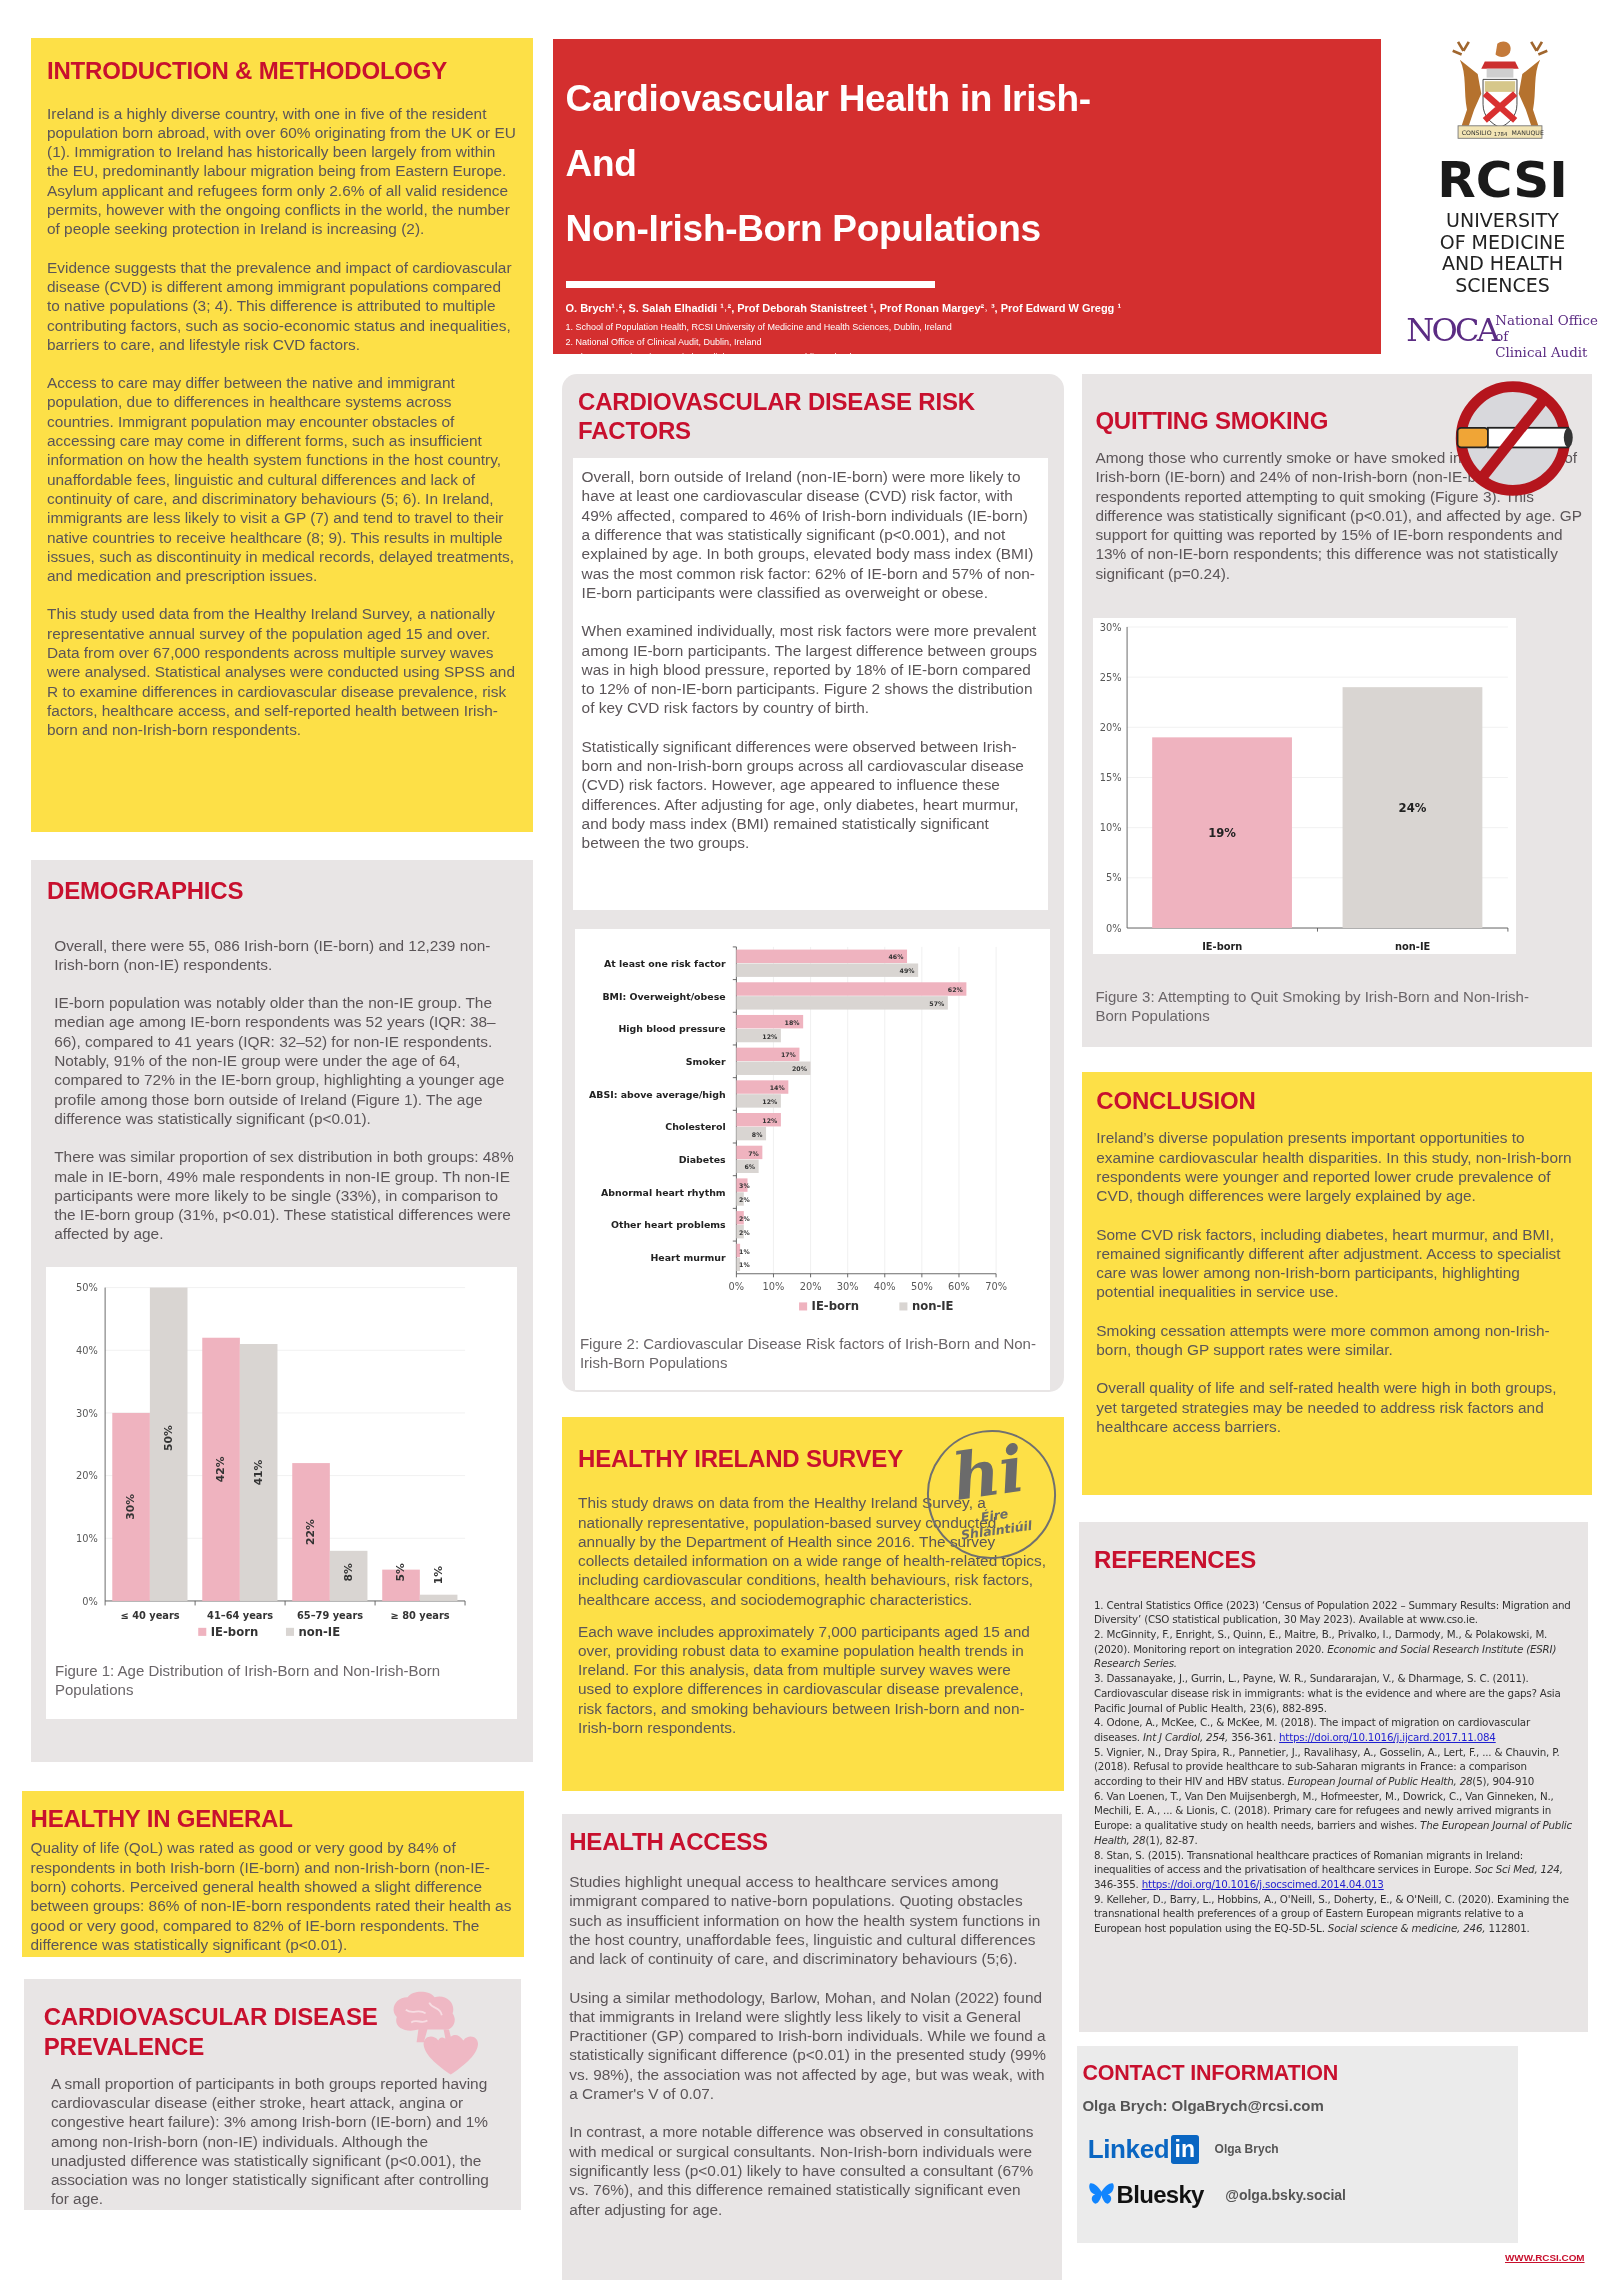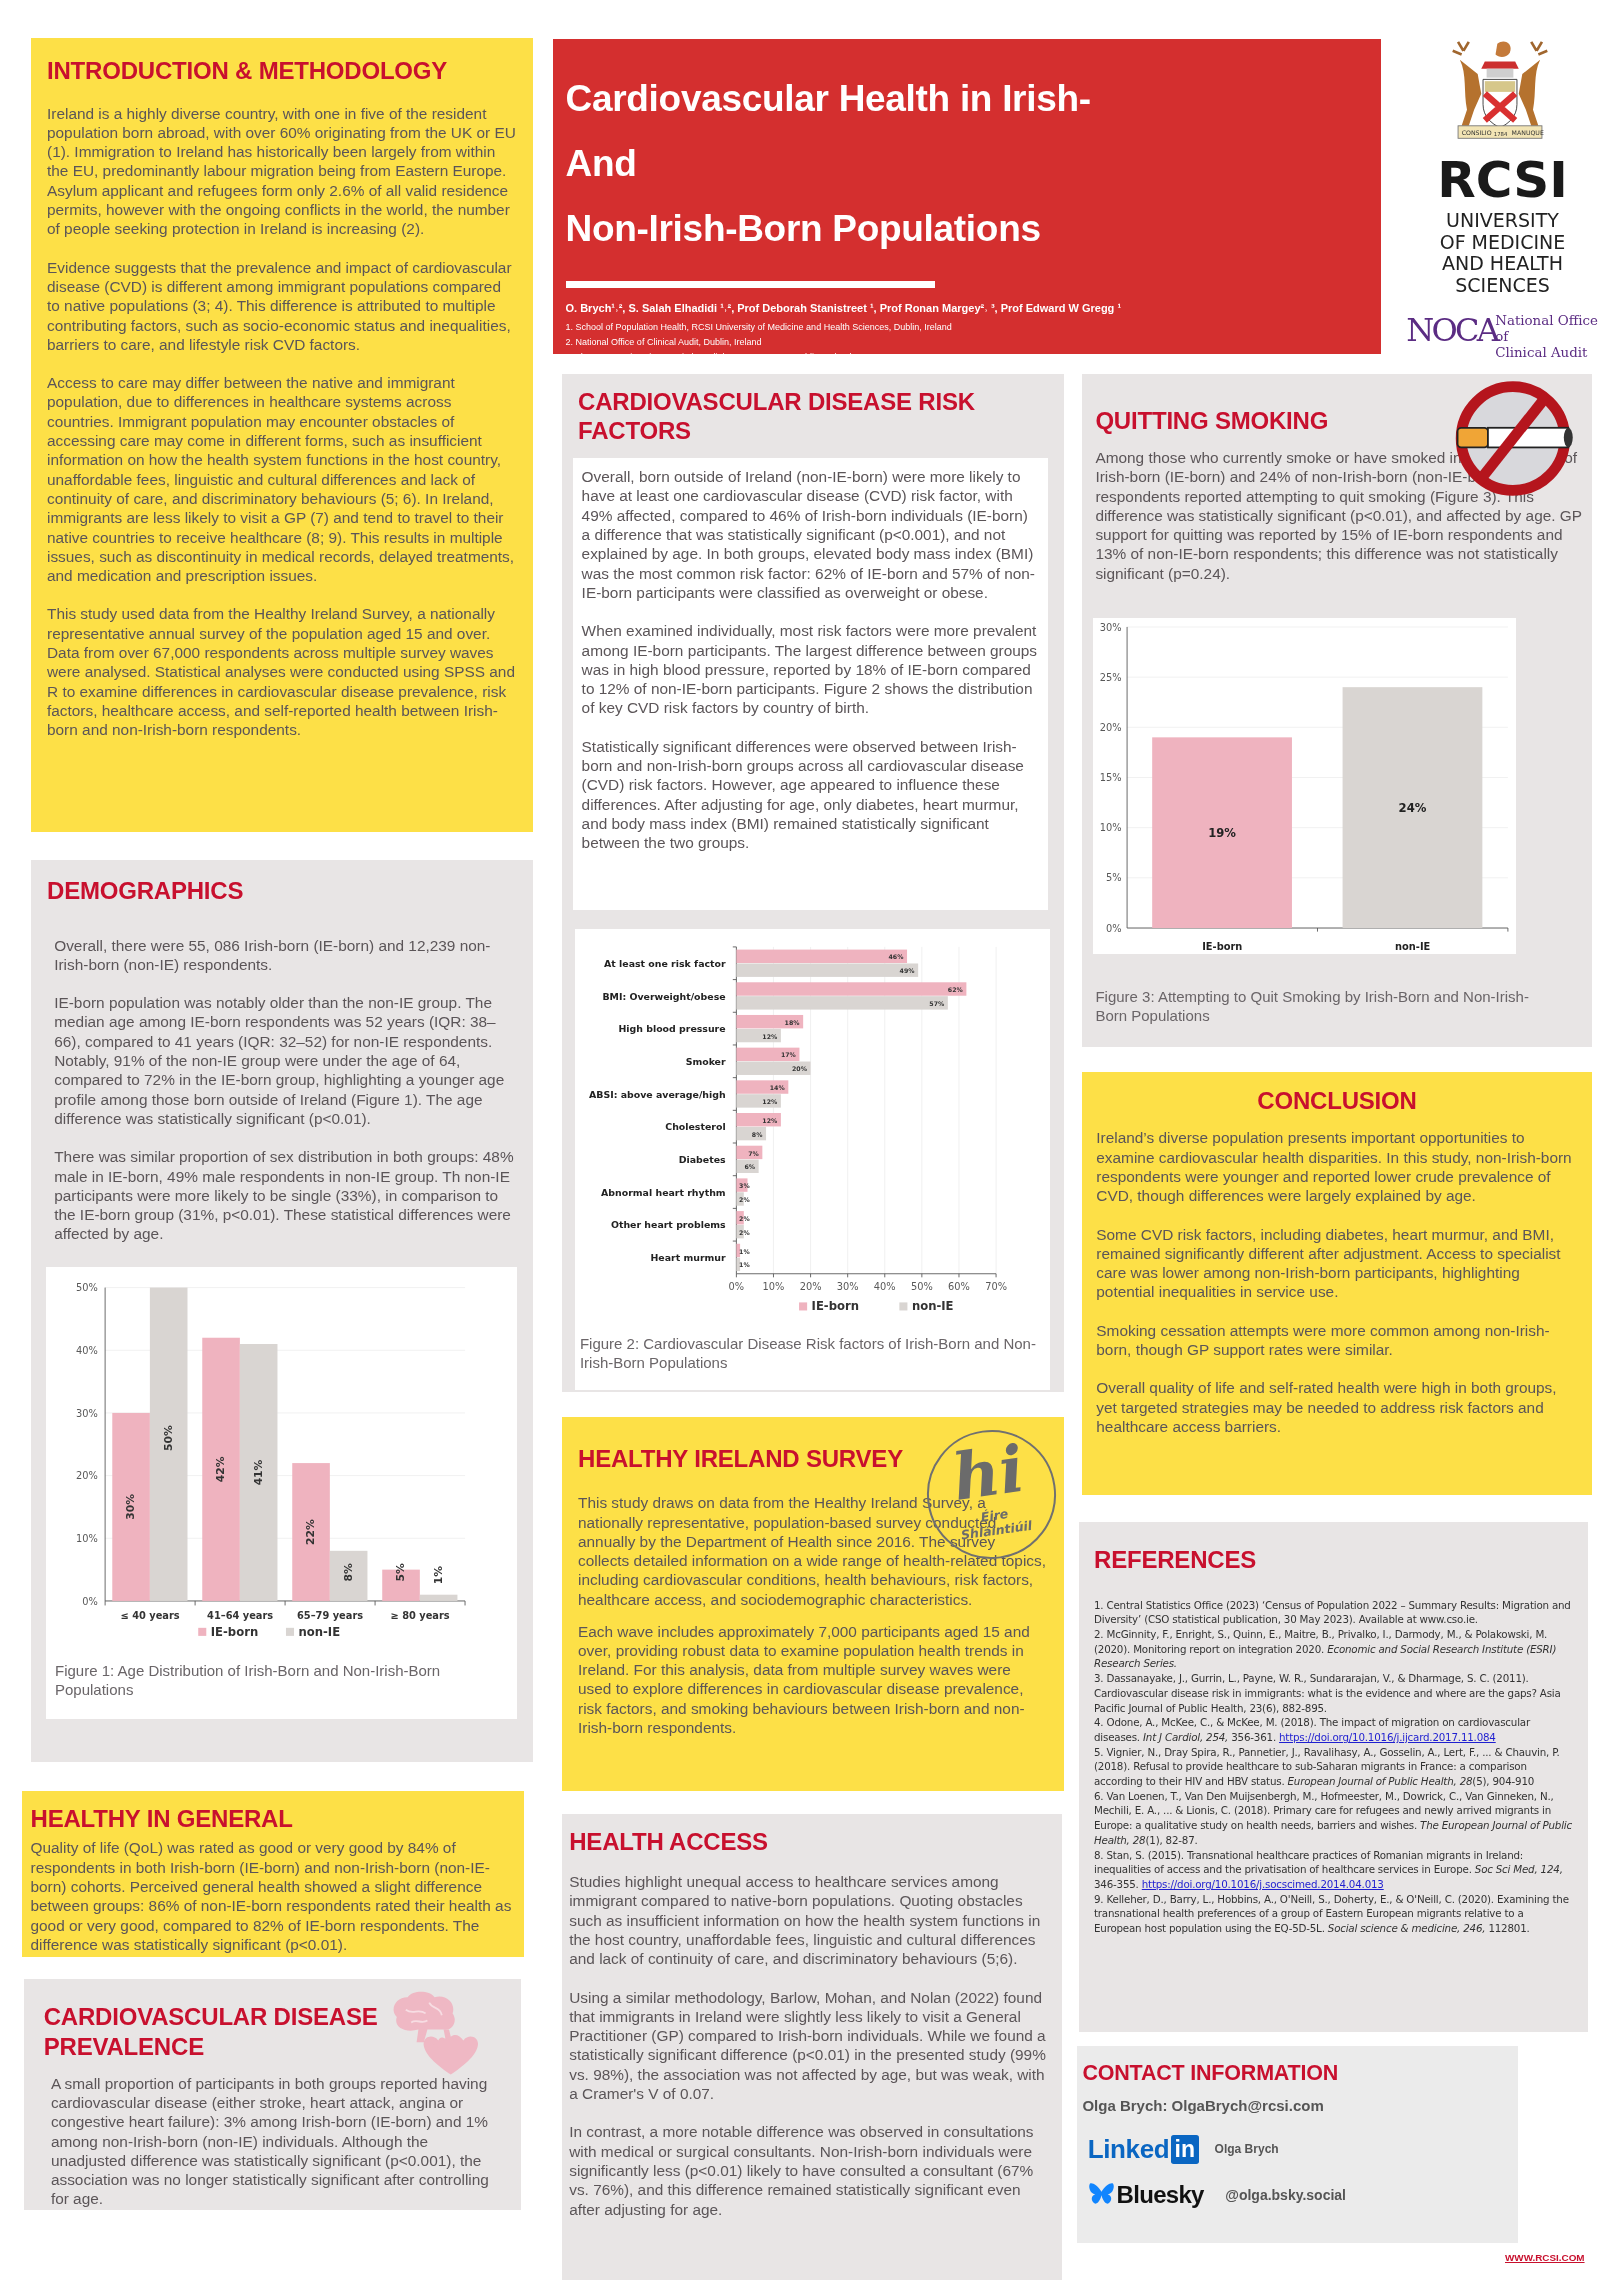--- a/index.html
+++ b/index.html
@@ -125,21 +125,21 @@
     <span class="t" style="display:block;">And</span>
     <span class="t" style="display:block;">Non-Irish-Born Populations</span>
   </h1>
   <div class="rule" style="margin-top:19.7px;margin-bottom:14.3px;"></div>
   <div class="authors" style="margin-bottom:5.4px;">O. Brych¹˒², S. Salah Elhadidi ¹˒², Prof Deborah Stanistreet ¹, Prof Ronan Margey²˒ ³, Prof Edward W Gregg ¹</div>
   <div class="aff">1.   School of Population Health, RCSI University of Medicine and Health Sciences, Dublin, Ireland</div>
   <div class="aff">2.   National Office of Clinical Audit, Dublin, Ireland</div>
   <div class="aff">3.   The Mater University Hospital Cardiology Department, Dublin, Ireland</div>
 </header>
 
-<section class="panel grey" style="left:562px;top:374px;width:502px;height:1018px;padding:12.5px 16px 0 16px;">
+<section class="panel grey" style="left:562px;top:374px;width:502px;height:1018px;padding:12.5px 16px 0 16px;border-radius:15px;">
   <h2 class="h2" style="margin-bottom:12.5px;">
     <span style="display:block;">CARDIOVASCULAR DISEASE RISK</span>
     <span style="display:block;">FACTORS</span>
   </h2>
   <div class="white body-text" style="margin-left:-5.4px;width:475px;padding:9px 9px 9px 9px;height:452px;">
     <p>Overall, born outside of Ireland (non-IE-born) were more likely to have at least one cardiovascular disease (CVD) risk factor, with 49% affected, compared to 46% of Irish-born individuals (IE-born) a difference that was statistically significant (p&lt;0.001), and not explained by age. In both groups, elevated body mass index (BMI) was the most common risk factor: 62% of IE-born and 57% of non-IE-born participants were classified as overweight or obese.</p>
     <p>When examined individually, most risk factors were more prevalent among IE-born participants. The largest difference between groups was in high blood pressure, reported by 18% of IE-born compared to 12% of non-IE-born participants. Figure 2 shows the distribution of key CVD risk factors by country of birth.</p>
     <p>Statistically significant differences were observed between Irish-born and non-Irish-born groups across all cardiovascular disease (CVD) risk factors. However, age appeared to influence these differences. After adjusting for age, only diabetes, heart murmur, and body mass index (BMI) remained statistically significant between the two groups.</p>
   </div>
   <div class="white" style="position:absolute;left:12.5px;top:555px;width:475px;height:461px;">
@@ -333,21 +333,21 @@
         <text x="144.25" y="370" text-anchor="middle" font-size="11" font-weight="bold" font-family="DejaVu Sans, sans-serif" fill="#222">IE-born</text>
         <rect x="278.5" y="77.19999999999999" width="156" height="268.8" fill="#d9d5d2"></rect>
         <text x="356.5" y="216.6" text-anchor="middle" font-size="13" font-weight="bold" font-family="DejaVu Sans, sans-serif" fill="#222">24%</text>
         <text x="356.75" y="370" text-anchor="middle" font-size="11" font-weight="bold" font-family="DejaVu Sans, sans-serif" fill="#222">non-IE</text>
       </svg>
   </div>
   <div class="caption" style="position:absolute;left:13.4px;top:613px;width:448px;">Figure 3: Attempting to Quit Smoking by Irish-Born and Non-Irish-Born Populations</div>
 </section>
 
 <section class="panel pink" style="left:1082px;top:1072px;width:510px;height:423px;padding:14.3px 14.3px 0 14.3px;">
-  <h2 class="h2" style="margin-bottom:12.5px;text-align:center;">CONCLUSION</h2>
+  <h2 class="h2" style="margin-bottom:12.5px;">CONCLUSION</h2>
   <div class="body-text">
     <p>Ireland’s diverse population presents important opportunities to examine cardiovascular health disparities. In this study, non-Irish-born respondents were younger and reported lower crude prevalence of CVD, though differences were largely explained by age.</p>
     <p>Some CVD risk factors, including diabetes, heart murmur, and BMI, remained significantly different after adjustment. Access to specialist care was lower among non-Irish-born participants, highlighting potential inequalities in service use.</p>
     <p>Smoking cessation attempts were more common among non-Irish-born, though GP support rates were similar.</p>
     <p>Overall quality of life and self-rated health were high in both groups, yet targeted strategies may be needed to address risk factors and healthcare access barriers.</p>
   </div>
 </section>
 
 <section class="panel grey" style="left:1079px;top:1522px;width:509px;height:510px;padding:23px 14.3px 0 15px;">
   <h2 class="h2" style="margin-bottom:23px;">REFERENCES</h2>

